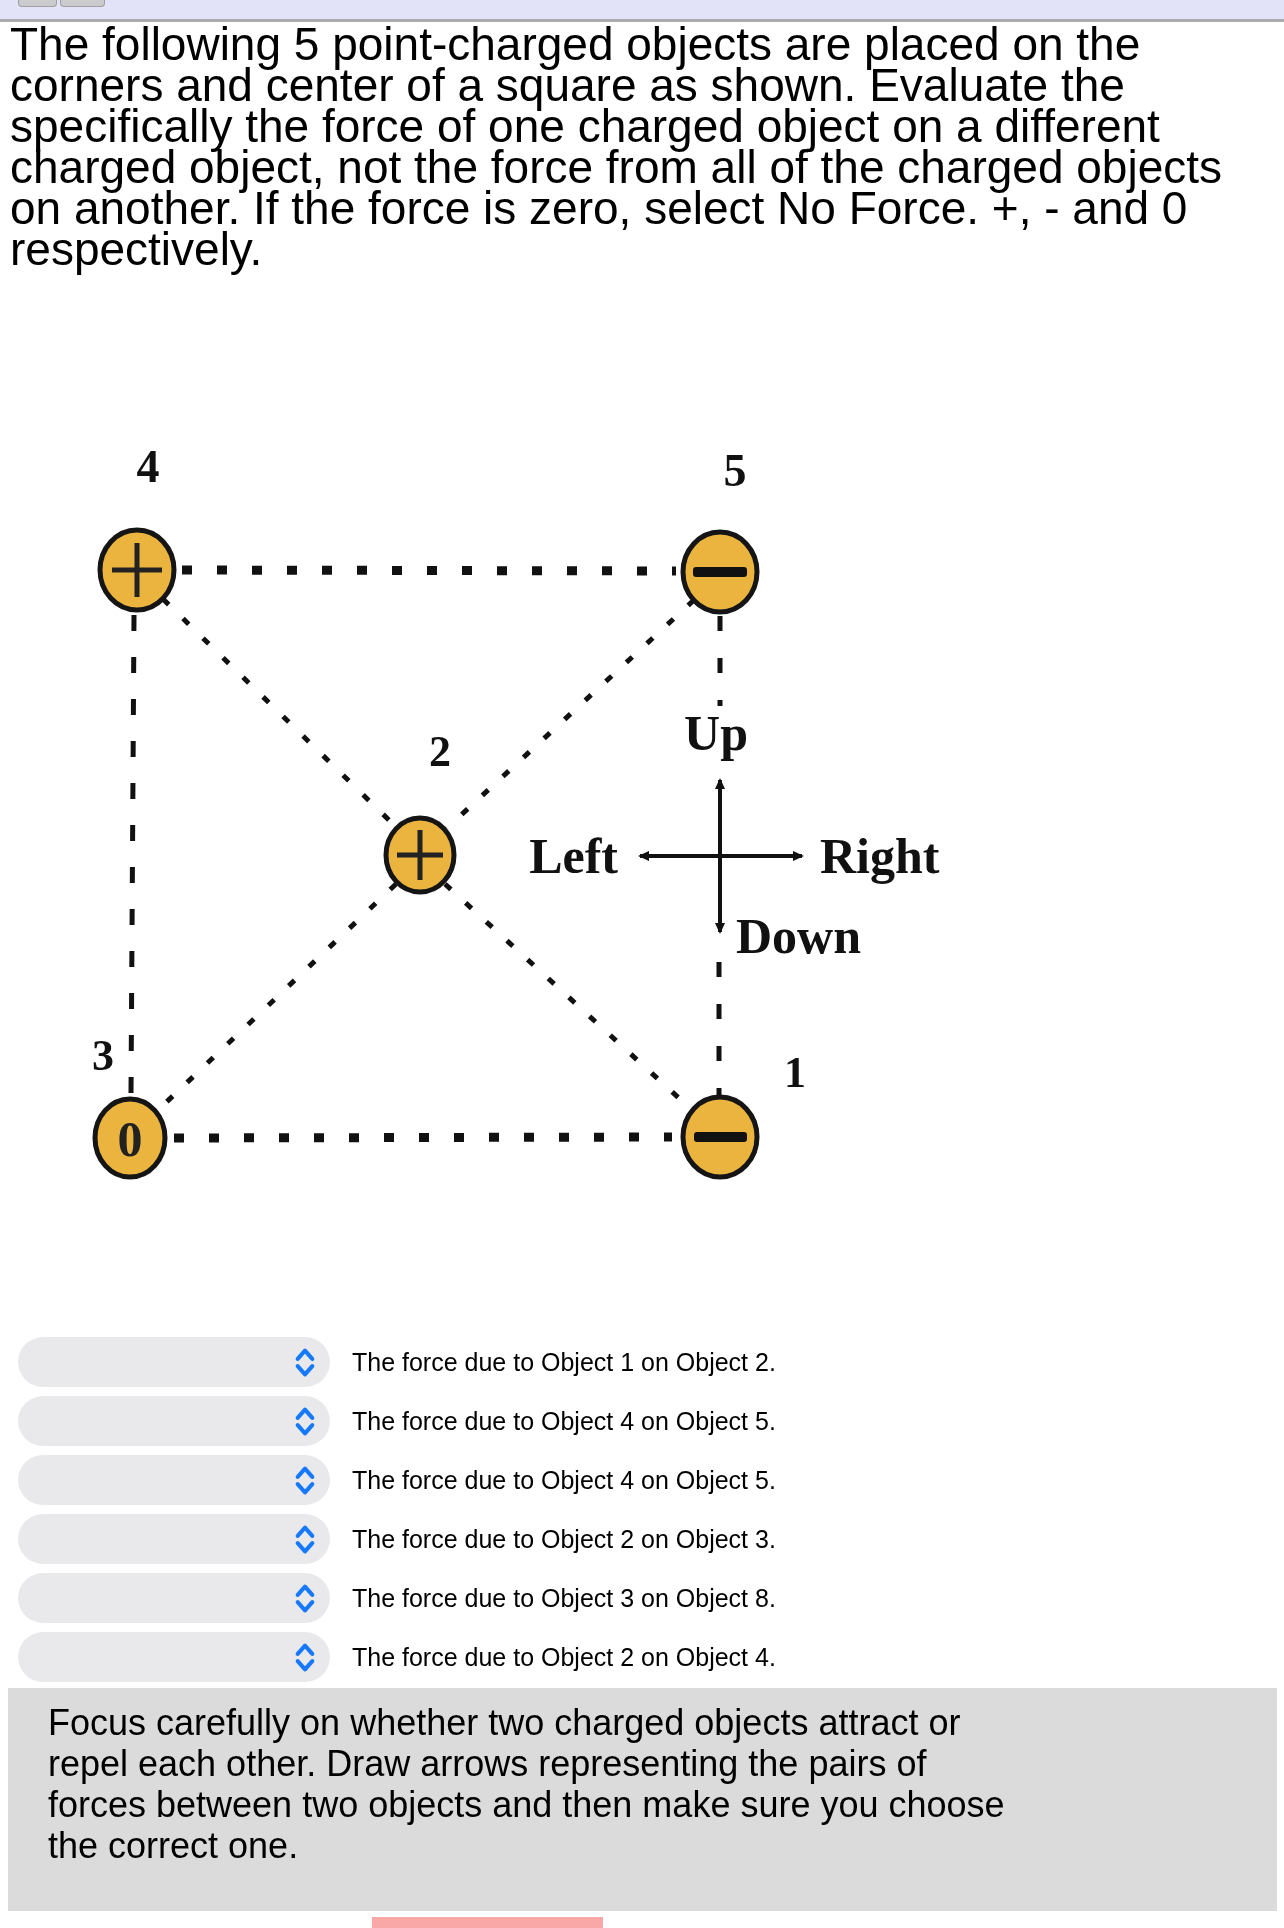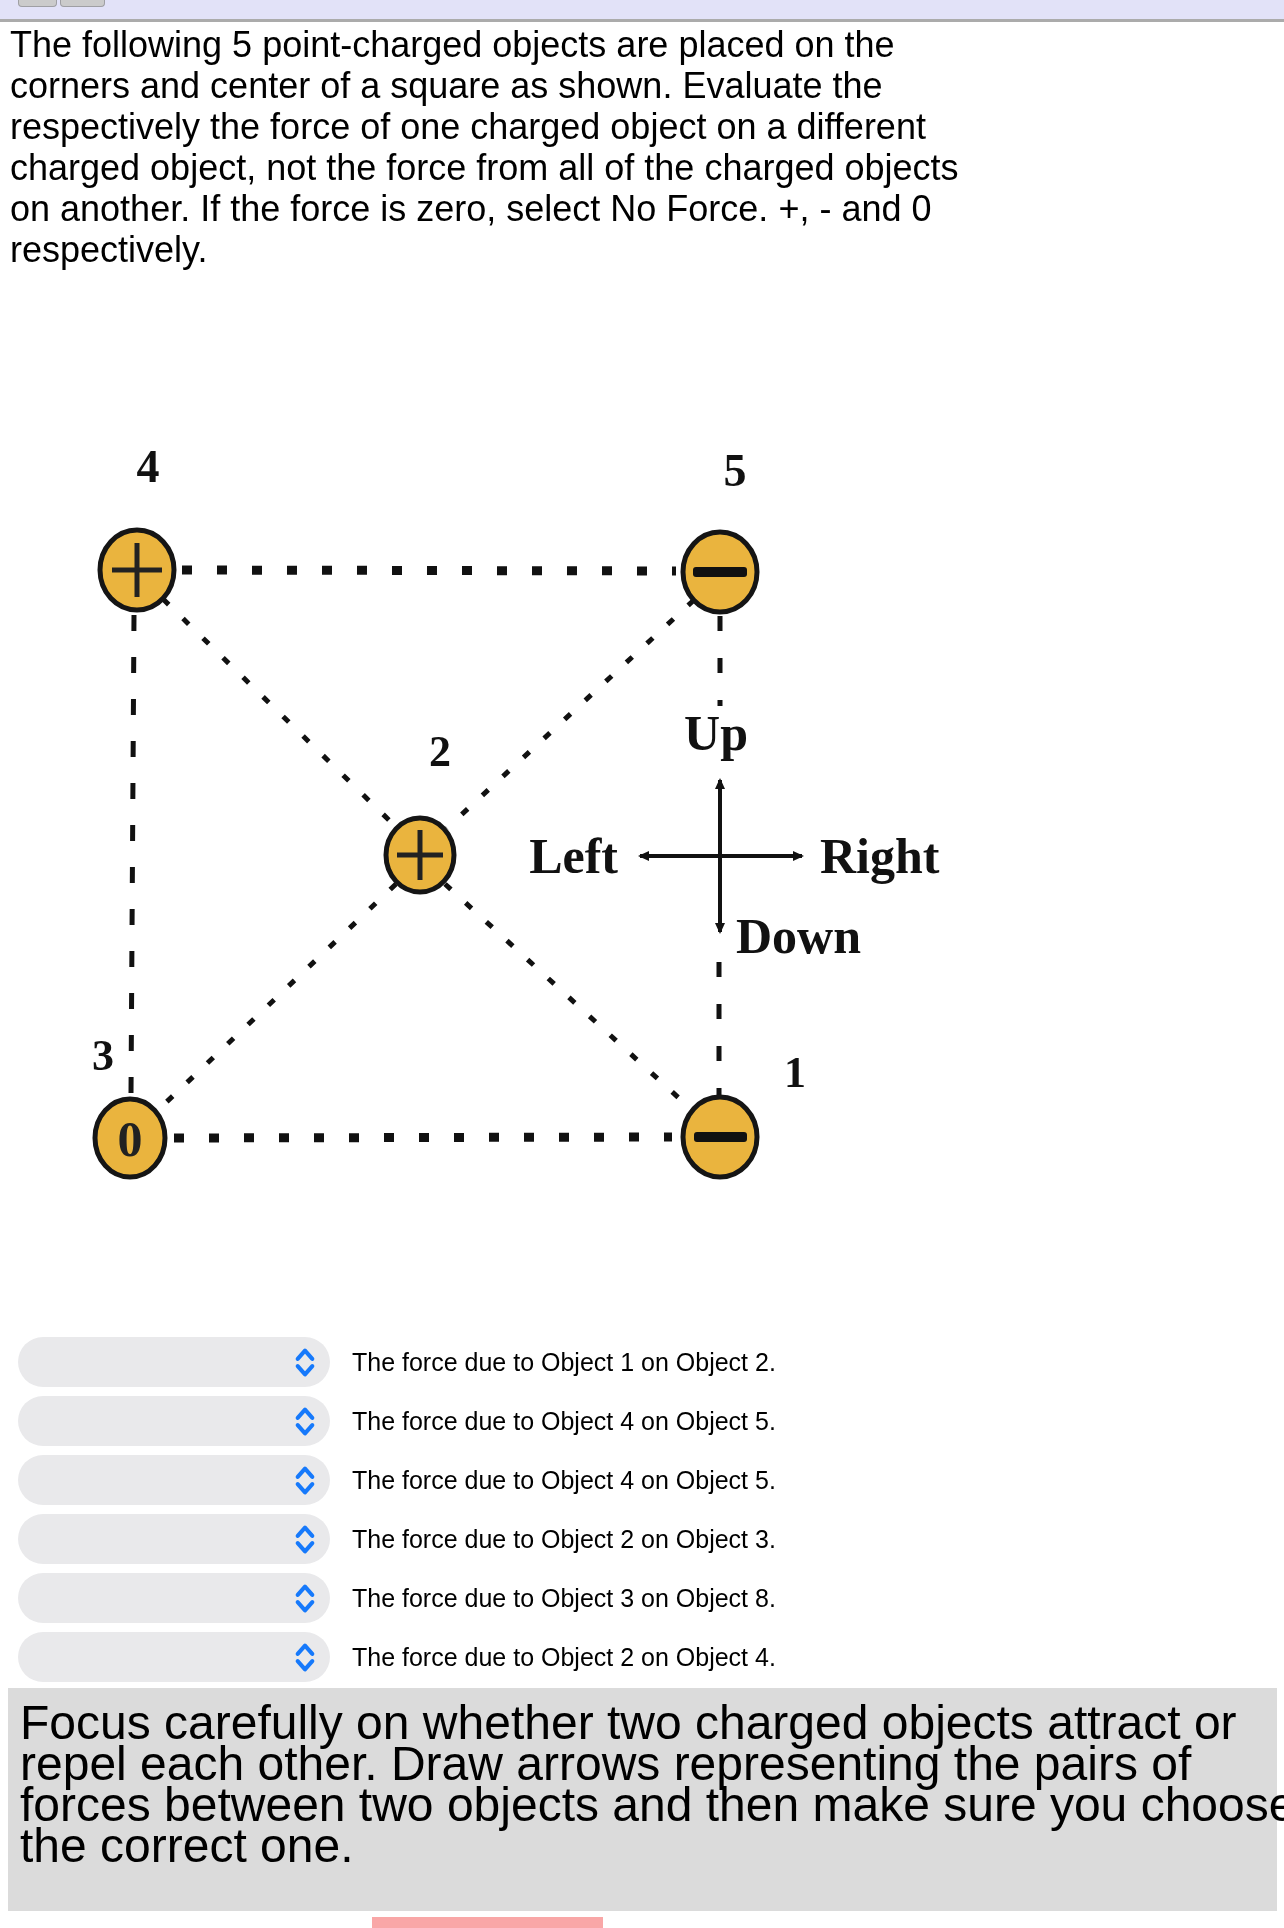--- a/index.html
+++ b/index.html
@@ -10,59 +10,59 @@
   }
   
   .topbar { position:absolute; left:0; top:0; width:1284px; height:19px; background:#e2e2f8; }
   .stub { position:absolute; top:0; height:7px; background:#cbcbcb;
           border:1px solid #9f9fa3; border-top:none; border-radius:0 0 4px 4px; }
   .stub.s1 { left:18px; width:39px; }
   .stub.s2 { left:60px; width:45px; }
   .divider { position:absolute; left:0; top:19px; width:1284px; height:3px; background:#ababab; }
 
   
-  .intro { position:absolute; left:10px; top:24px; font-size:36px; line-height:41px; }
+  .intro { position:absolute; left:10px; top:24px; font-size:46px; line-height:41px; }
   .intro div { white-space:nowrap; }
 
   
   .diagram-svg { position:absolute; left:0; top:400px; width:1000px; height:800px; }
 
   
   .qrow { position:absolute; left:18px; width:1250px; height:50px; }
   .select-pill {
     position:absolute; left:0; top:0; width:312px; height:50px;
     background:#e9e9eb; border:none; border-radius:25px; cursor:pointer;
   }
   .chevron { position:absolute; right:13px; top:10px; width:24px; height:31px; }
   .qtext { position:absolute; left:334px; top:0; height:50px; line-height:50px;
            font-size:25px; white-space:nowrap; }
 
   
   .hint { position:absolute; left:8px; top:1688px; width:1269px; height:223px; background:#dbdbdb; }
-  .hint-text { padding:14px 0 0 12px; font-size:48px; line-height:41px; }
+  .hint-text { padding:14px 0 0 12px; font-size:36px; line-height:41px;margin-left:28px; }
   .hint-text div { white-space:nowrap; }
 
   
   .pink-button { position:absolute; left:372px; top:1917px; width:231px; height:11px;
                  background:#f9a7a7; border:none; }
 </style>
 </head>
 <body>
 
 <div class="page">
 
   <div class="topbar"></div>
   <div class="stub s1"></div>
   <div class="stub s2"></div>
   <div class="divider"></div>
 
   <div class="intro">
     <div>The following 5 point-charged objects are placed on the</div>
     <div>corners and center of a square as shown. Evaluate the</div>
-    <div>respectively the force of one charged object on a different</div>
+    <div>specifically the force of one charged object on a different</div>
     <div>charged object, not the force from all of the charged objects</div>
     <div>on another. If the force is zero, select No Force. +, - and 0</div>
     <div>respectively.</div>
   </div>
 
   <svg class="diagram-svg" viewBox="0 400 1000 800">
     <defs>
       <marker id="ah" markerWidth="12" markerHeight="12" refX="9" refY="5" orient="auto" markerUnits="userSpaceOnUse">
         <path d="M0,0 L11,5 L0,10 z" fill="#111"></path>
       </marker>

